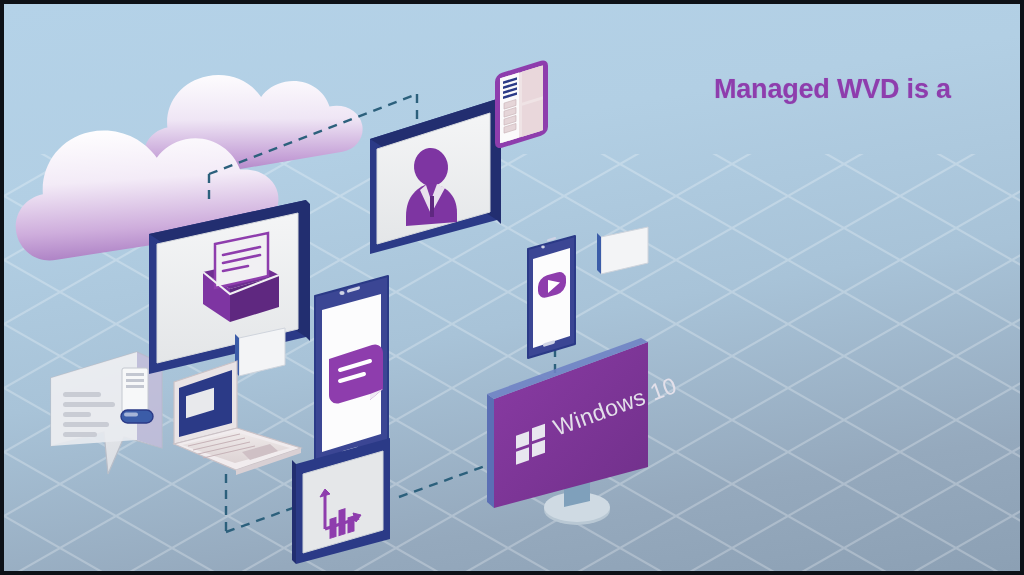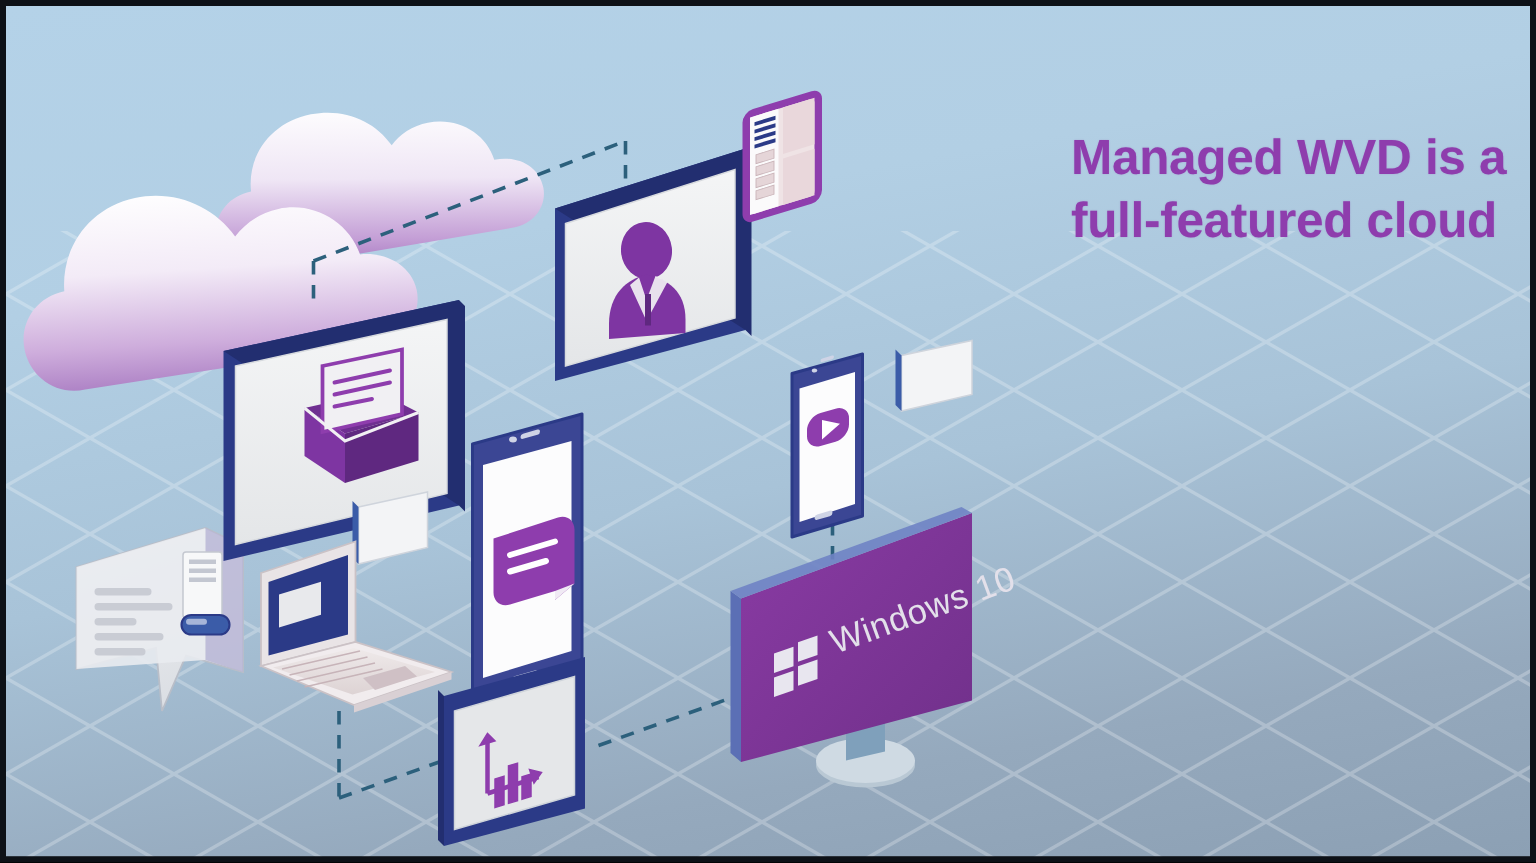--- a/index.html
+++ b/index.html
@@ -11,22 +11,22 @@
   #slide{
     position:relative;width:1024px;height:575px;box-sizing:border-box;
     border:4px solid #0d1117;overflow:hidden;
     background:linear-gradient(170deg,#b4d2e8 0%,#b2cfe4 28%,#a8c3d8 55%,#95a9bd 82%,#8ca0b4 100%);
   }
   .layer{position:absolute;inset:0;}
   svg.layer{width:100%;height:100%;display:block;}
 
   
   #headline{
-    position:absolute;left:710px;top:80px;width:305px;
-    font-size:33px;font-weight:bold;line-height:1.28;
+    position:absolute;left:710px;top:68px;width:305px;
+    font-size:27px;font-weight:bold;line-height:1.28;
     color:#8e3dad;letter-spacing:-0.2px;
     text-shadow:0 0 1px rgba(142,61,173,.35);
   }
   #headline .ln{display:block;white-space:nowrap;}
 </style>
 </head>
 <body>
 
 <div id="slide">
 
@@ -291,16 +291,15 @@
         <rect x="528" y="410" width="13" height="13" fill="#e8e6ef"></rect>
         <rect x="512" y="428" width="13" height="13" fill="#e8e6ef"></rect>
         <rect x="528" y="426" width="13" height="13" fill="#e8e6ef"></rect>
       </g>
       <text x="553" y="432" transform="rotate(-20 553 432)" fill="#e3e0ea" font-family="Liberation Sans, sans-serif" font-size="23" letter-spacing="0.4">Windows 10</text>
     </g>
   </svg>
 
   <div id="headline">
     <span class="ln">Managed WVD is a</span>
-    <span class="ln">full-featured cloud</span>
   </div>
 
 </div>
 
 </body></html>

